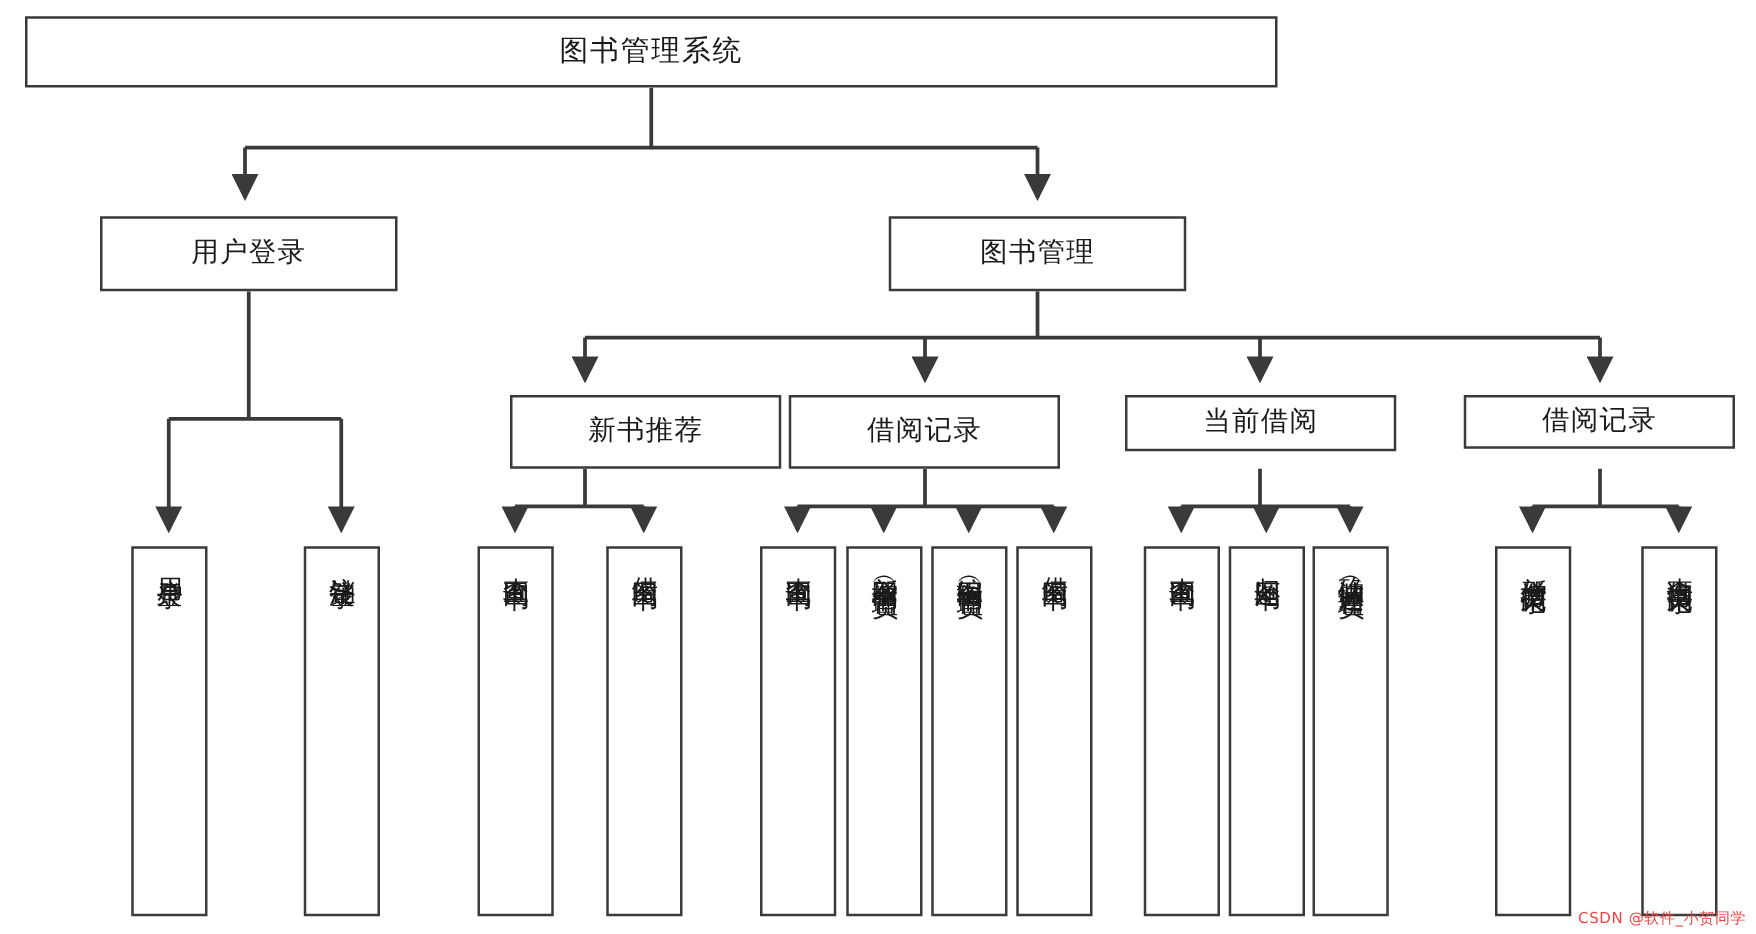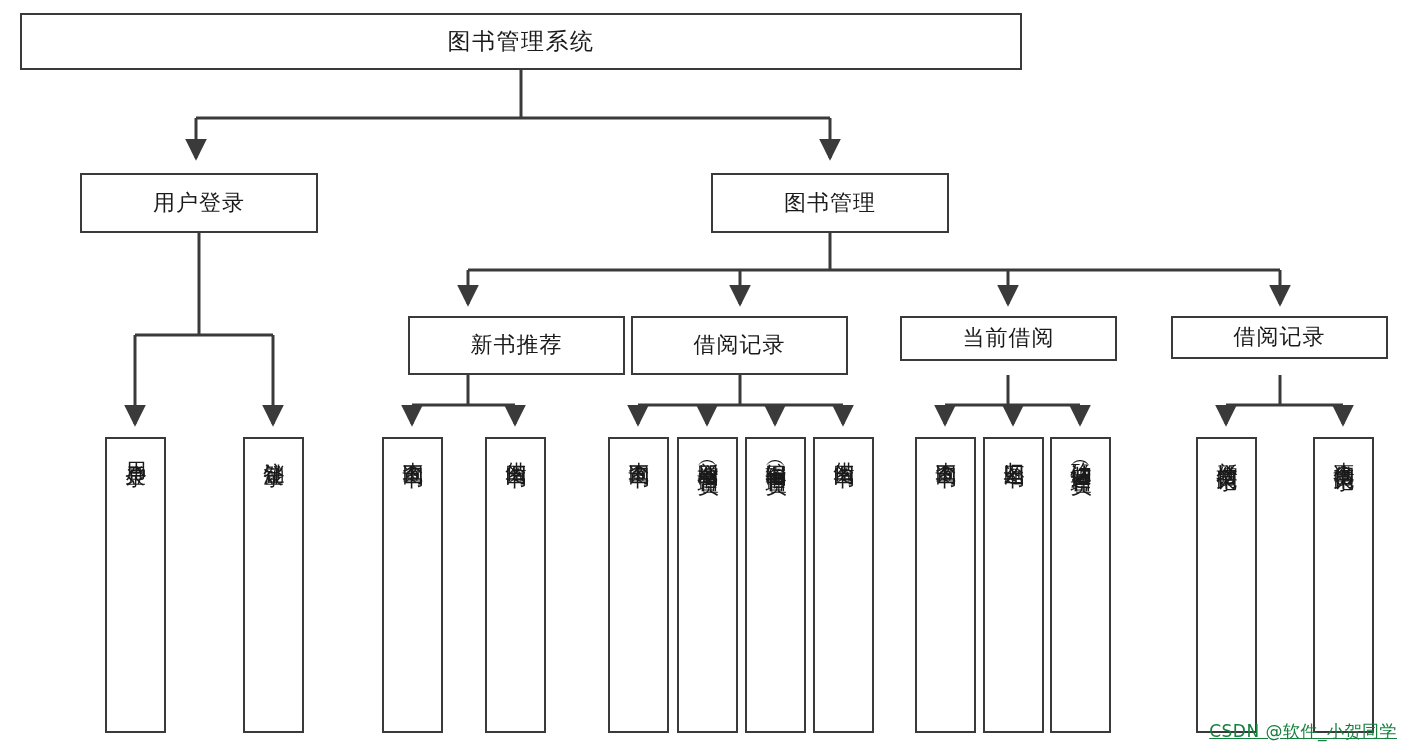--- a/index.html
+++ b/index.html
@@ -54,26 +54,25 @@
     white-space: nowrap;
   }
   #root-node .label {
     font-size: 23px;
     letter-spacing: 1.5px;
   }
   #watermark {
     position: absolute;
     right: 8px;
     bottom: 4px;
-    font-size: 17px;
-    color: #15803d;
+    font-size: 12px;
+    color: #ef4444;
     letter-spacing: 0.5px;
     white-space: nowrap;
     pointer-events: none;
-    text-decoration: underline;
   }
 </style>
 </head>
 <body>
 
 <div id="canvas">
 
   <svg id="connectors" viewBox="0 0 1405 747" xmlns="http://www.w3.org/2000/svg">
     <defs>
       <marker id="arrow" viewBox="0 0 12 12" refX="10.5" refY="6" markerWidth="7.2" markerHeight="7.2" orient="auto-start-reverse">

